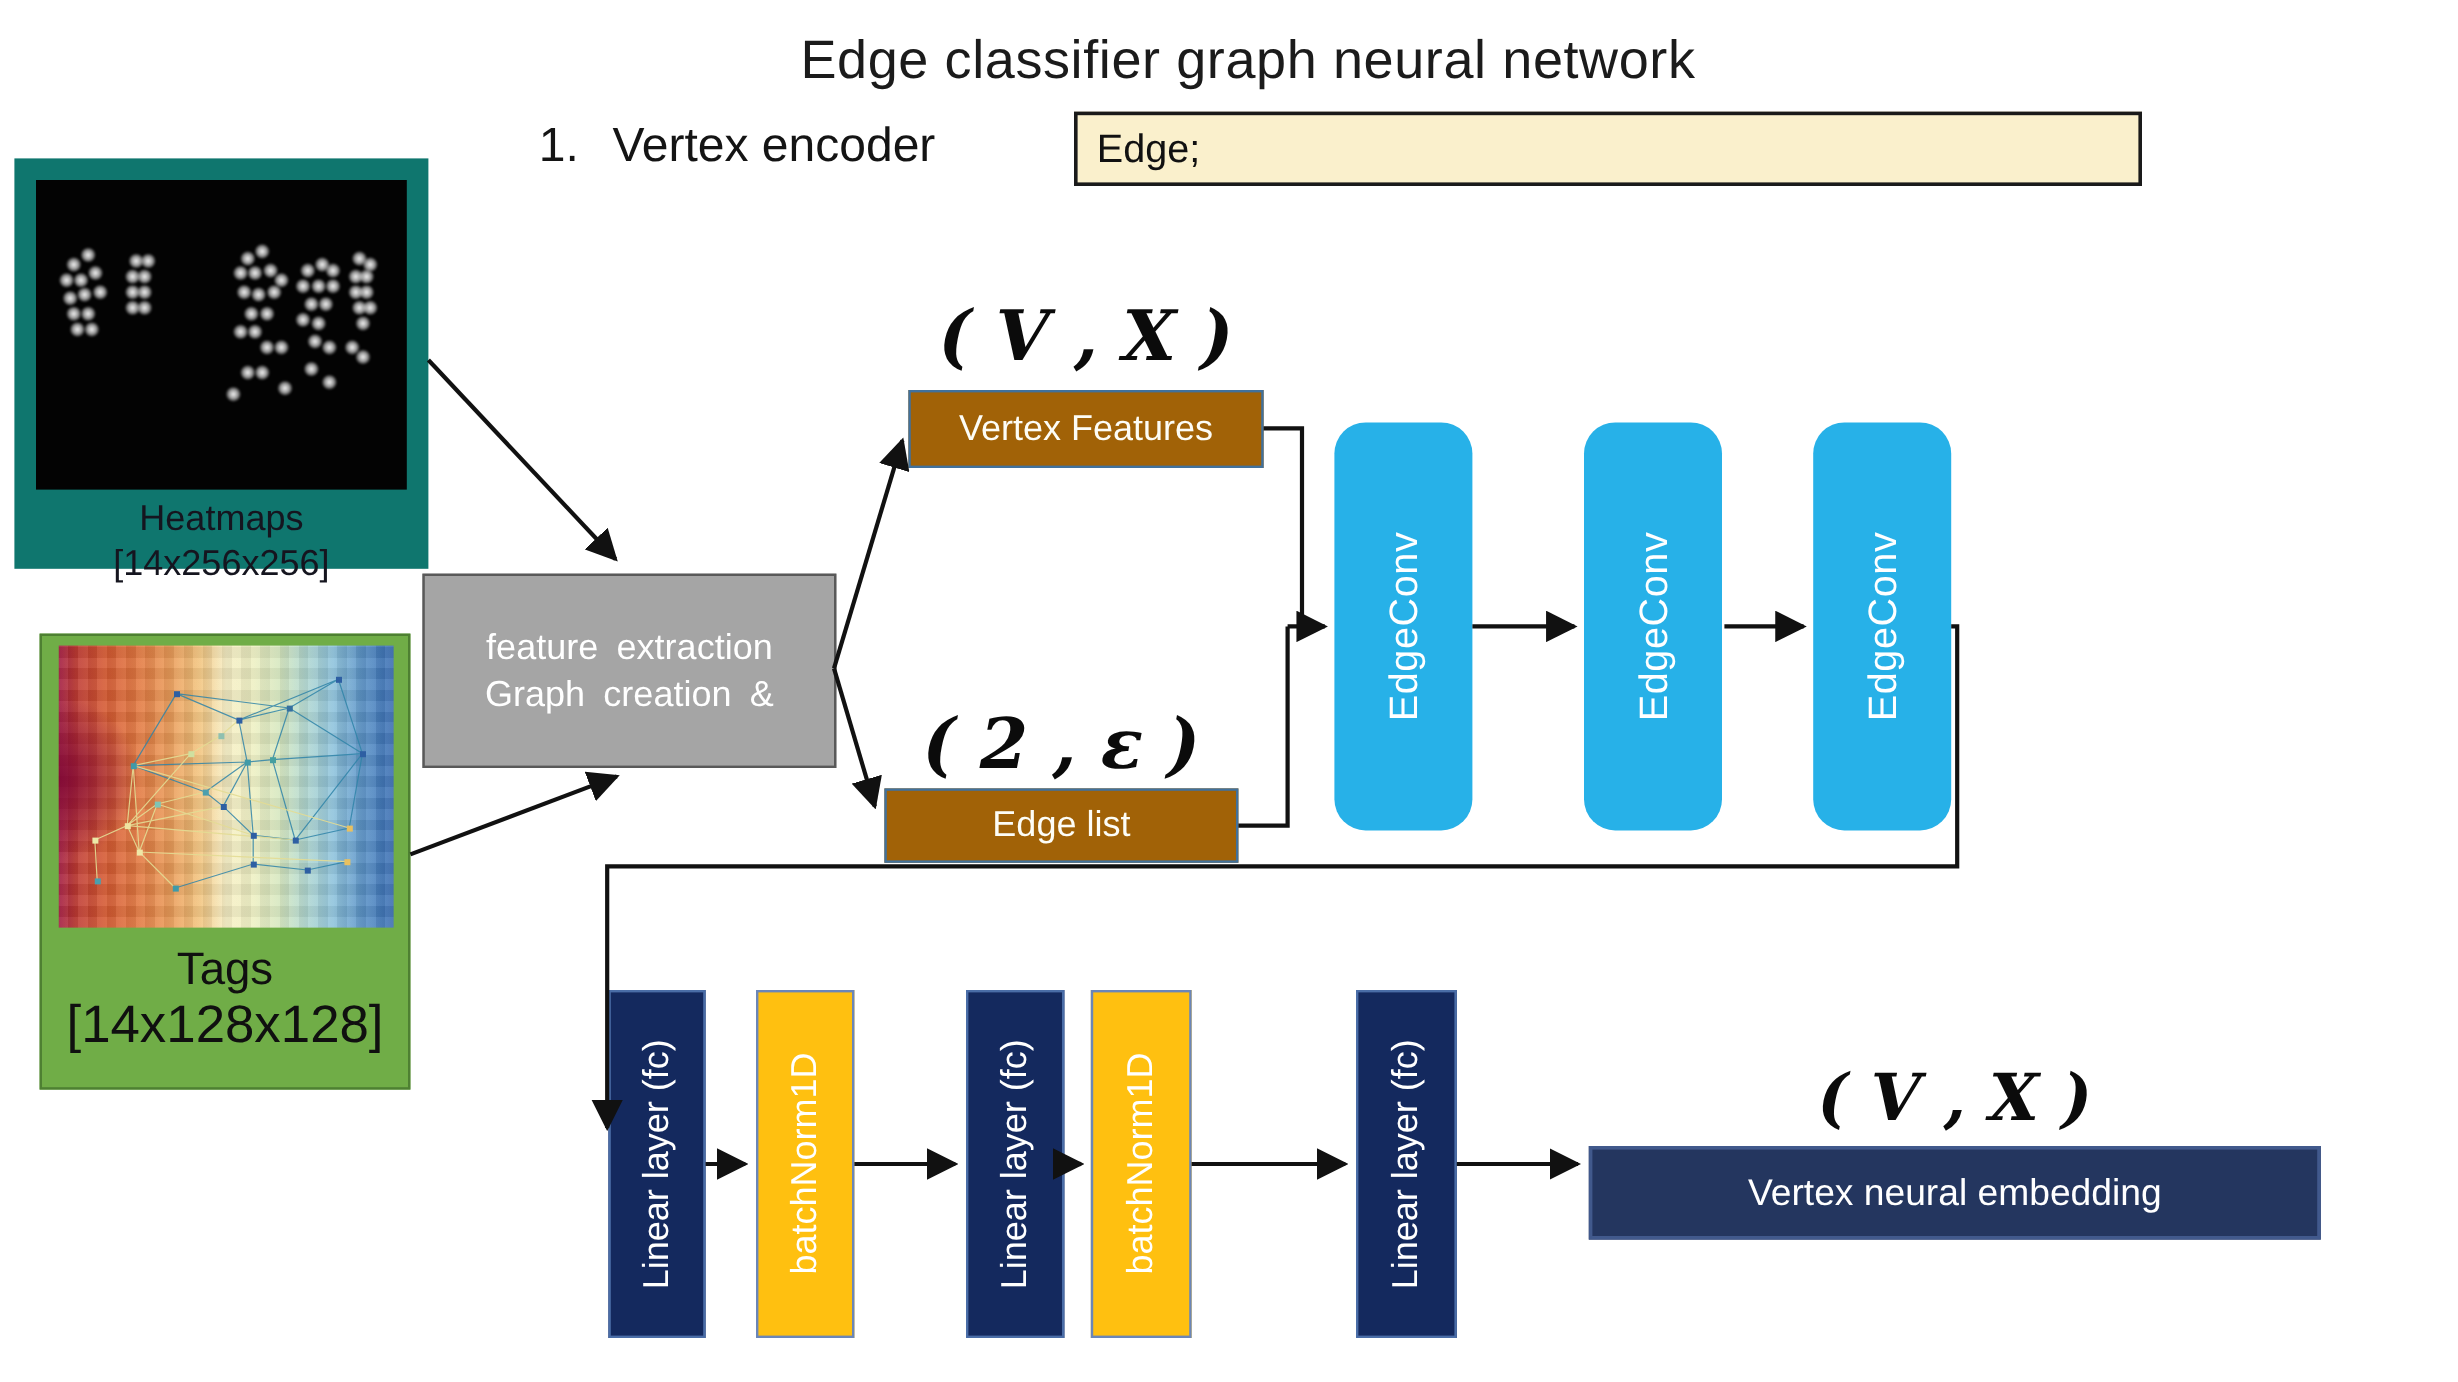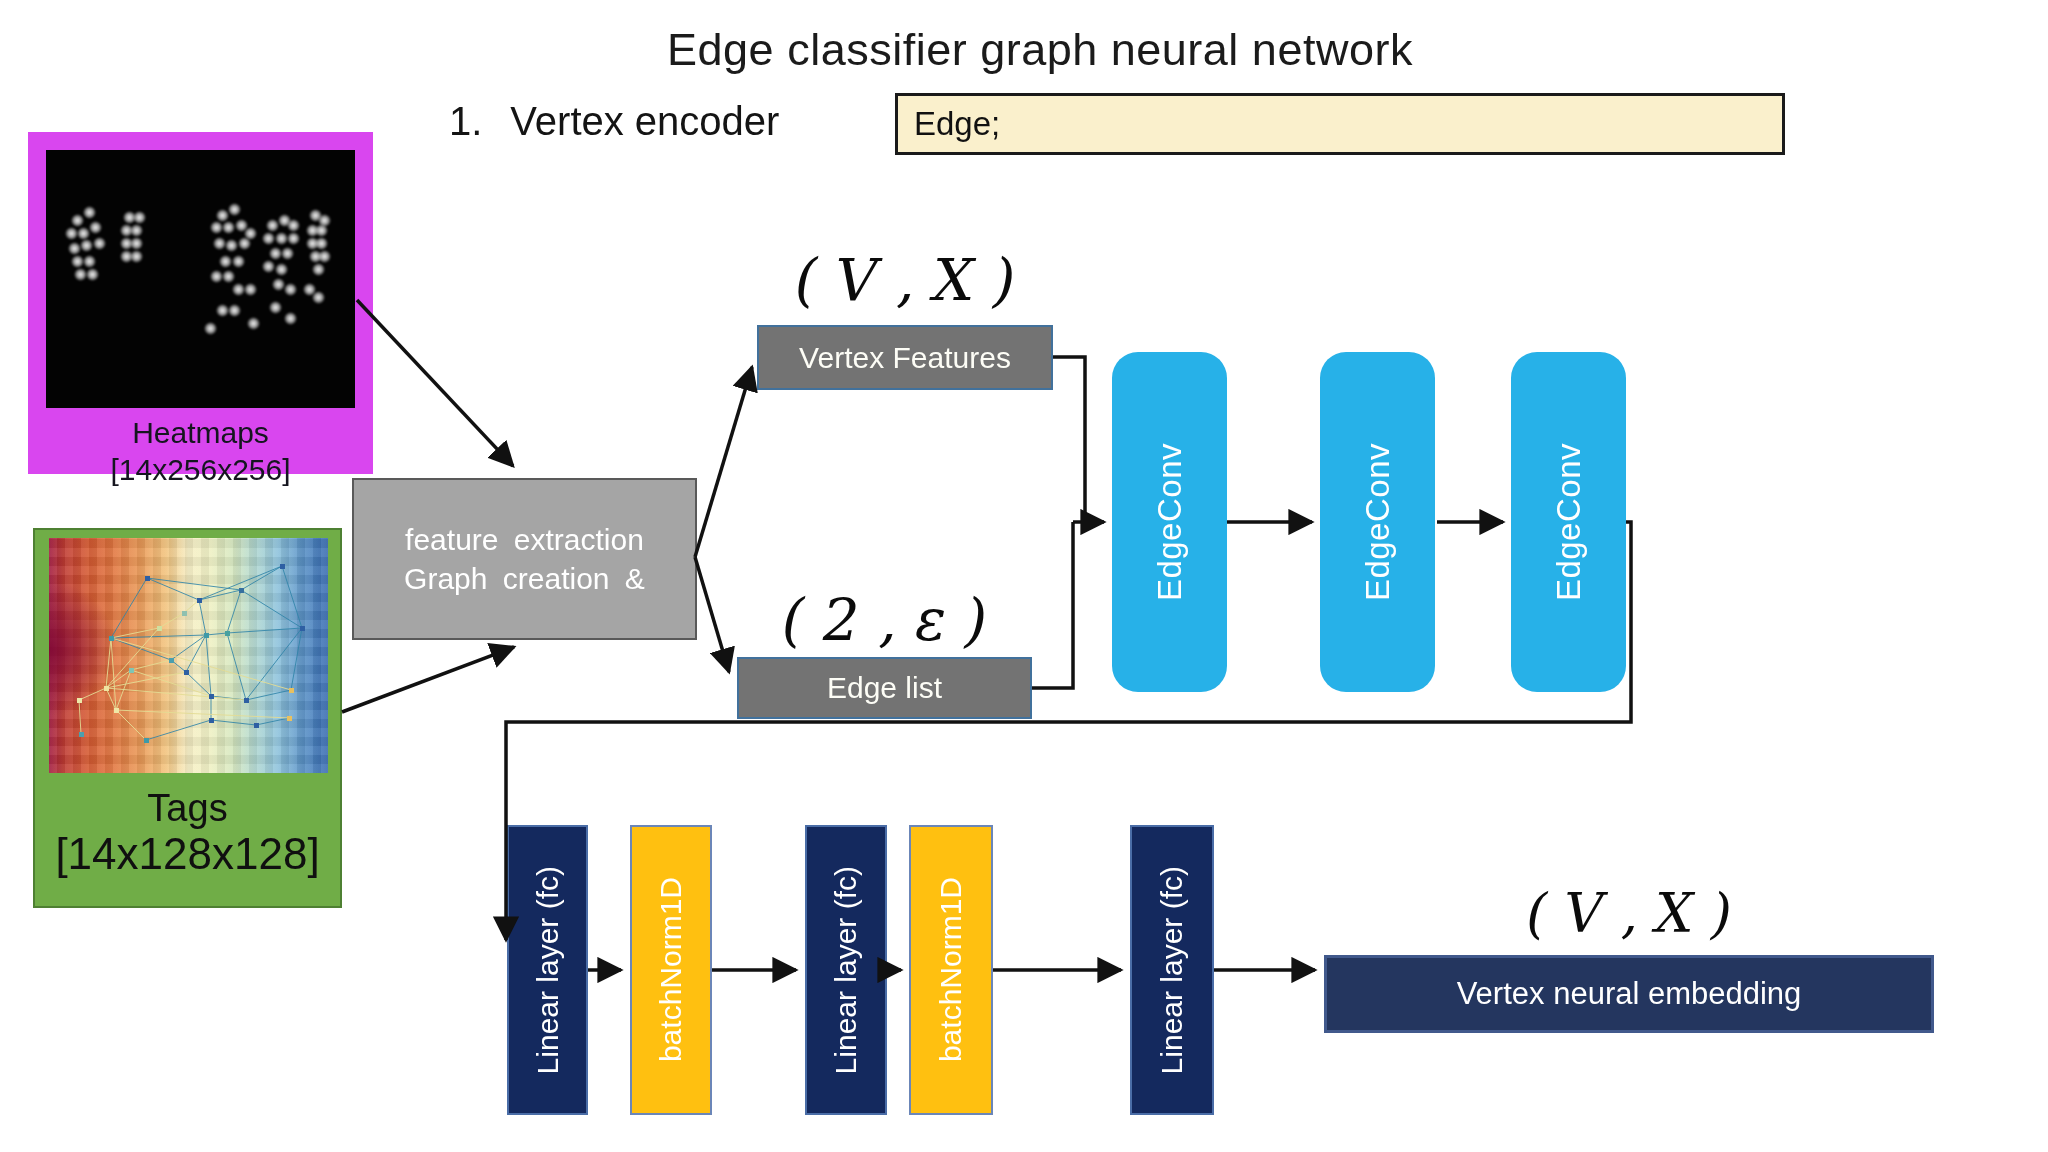--- a/index.html
+++ b/index.html
@@ -10,21 +10,21 @@
   .title{left:540px;top:24px;width:1000px;text-align:center;font-size:45px;
          letter-spacing:.5px;color:#1b1b1b}
   .subtitle{left:449px;top:99px;font-size:40px;color:#141414;white-space:nowrap}
   .subtitle .num{display:inline-block;margin-right:28px}
 
   .where{left:895px;top:93px;width:890px;height:62px;background:#FAF0CC;
          border:3px solid #1a1a1a;display:flex;align-items:center;
          padding-left:16px;font-size:33px;color:#111}
 
   
-  .frame-heatmaps{left:28px;top:132px;width:345px;height:342px;background:#d946ef}
+  .frame-heatmaps{left:12px;top:132px;width:345px;height:342px;background:#0f766e}
   .hm-img{left:18px;top:18px;width:309px;height:258px;background:#030303;overflow:hidden}
   .hdot{position:absolute;width:13px;height:13px;margin:-6px 0 0 -6px;border-radius:50%;
         background:radial-gradient(circle,rgba(255,255,255,.97) 0%,rgba(255,255,255,.55) 45%,rgba(255,255,255,0) 72%);
         filter:blur(1px)}
   .frame-caption{left:0;right:0;text-align:center;color:#15151f;line-height:37px}
   .frame-heatmaps .frame-caption{top:282px;font-size:30px}
 
   .frame-tags{left:33px;top:528px;width:309px;height:380px;background:#70AD47;
               border:2px solid #4e8032}
   .tag-img{left:14px;top:8px;width:279px;height:235px;overflow:hidden;
@@ -35,27 +35,27 @@
       linear-gradient(90deg,#a11a40 0%,#bf3a33 5%,#d65a32 14%,#e37a42 24%,#eb9b58 33%,
         #f2c47e 42%,#f7efc5 50%,#eef0c3 58%,#d6e8c0 66%,#b1d8d2 74%,#8ec3dc 82%,
         #5f97c9 90%,#467dbd 96%,#3a6cb0 100%)}
   .frame-tags .frame-caption{top:255px;font-size:38px;line-height:46px;color:#101010}
   .frame-tags .frame-caption .dim{font-size:44px}
 
   .graybox{left:352px;top:478px;width:345px;height:162px;background:#A5A5A5;
            border:2px solid #595959;display:flex;flex-direction:column;justify-content:center;
            text-align:center;color:#fff;font-size:30px;line-height:39px;word-spacing:7px}
 
-  .math{font-family:"DejaVu Serif",serif;font-style:italic;font-weight:400;
+  .math{font-family:"DejaVu Serif",serif;font-style:italic;font-weight:700;
         color:#0b0b0b;text-align:center;white-space:nowrap}
   .math1{left:757px;top:246px;width:296px;font-size:58px}
   .math2{left:737px;top:586px;width:295px;font-size:58px}
   .math3{left:1479px;top:882px;width:300px;font-size:54px}
 
-  .greenbox{background:#737373;border:2px solid #41719C;display:flex;align-items:center;
+  .greenbox{background:#a16207;border:2px solid #41719C;display:flex;align-items:center;
             justify-content:center;color:#fdfdf6;font-size:30px}
   .vf{left:757px;top:325px;width:296px;height:65px}
   .el{left:737px;top:657px;width:295px;height:62px}
 
   .vblock{display:flex;align-items:center;justify-content:center}
   .vtext{writing-mode:vertical-rl;transform:rotate(180deg);white-space:nowrap;color:#fff}
 
   .edgeconv{top:352px;width:115px;height:340px;border-radius:26px;background:#27B1E8}
   .edgeconv .vtext{font-size:33px;letter-spacing:.5px}
   .ec1{left:1112px}.ec2{left:1320px}.ec3{left:1511px}

